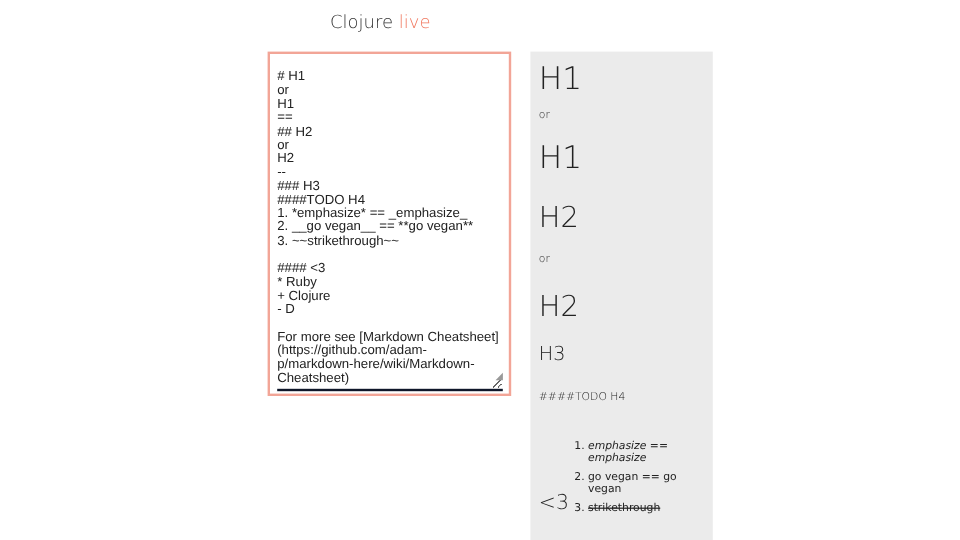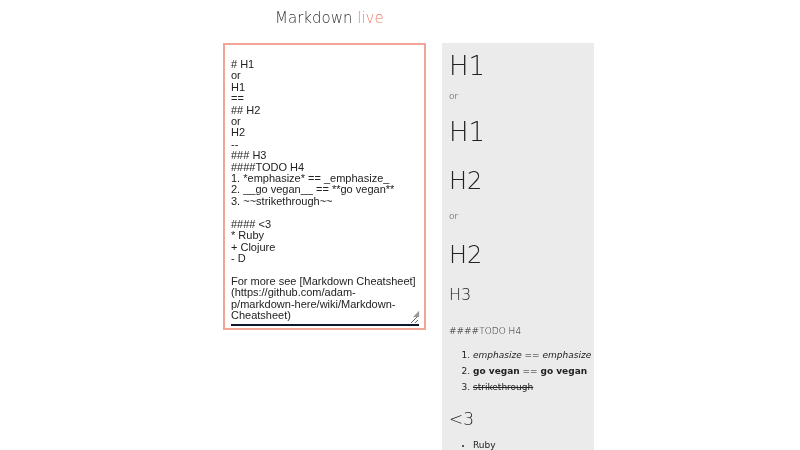--- a/index.html
+++ b/index.html
@@ -46,31 +46,31 @@
       font-family: "DejaVu Sans", sans-serif;
       color: #222;
     }
     .preview .block { position: absolute; left: 7px; margin: 0; font-weight: 300; }
     .h1 { font-size: 26px; }
     .h3 { font-size: 16px; }
     .h4x { font-size: 17px; }
     .small { font-size: 9px; }
     .list { font-size: 9px; }
     .list li { margin: 0 0 6px 0; }
-    ol.list, ul.list { padding-left: 24px; margin: 0; position: absolute; left: 7px; }
+    ol.list, ul.list { padding-left: 24px; margin: 17px; position: absolute; left: 7px; }
     ul.list li::marker { font-size: 8px; }
     em { font-style: italic; }
-    strong { font-weight: bold; }
+    strong { font-weight: normal; }
     s { text-decoration: line-through; }
   </style>
 </head>
 <body>
 
 <div class="title">
-  <span>Markdown</span>
+  <span>Clojure</span>
   <span class="accent">live</span>
 </div>
 
 <div class="editor-frame">
   <textarea class="editor" style=""># H1
 or
 H1
 ==
 ## H2
 or

